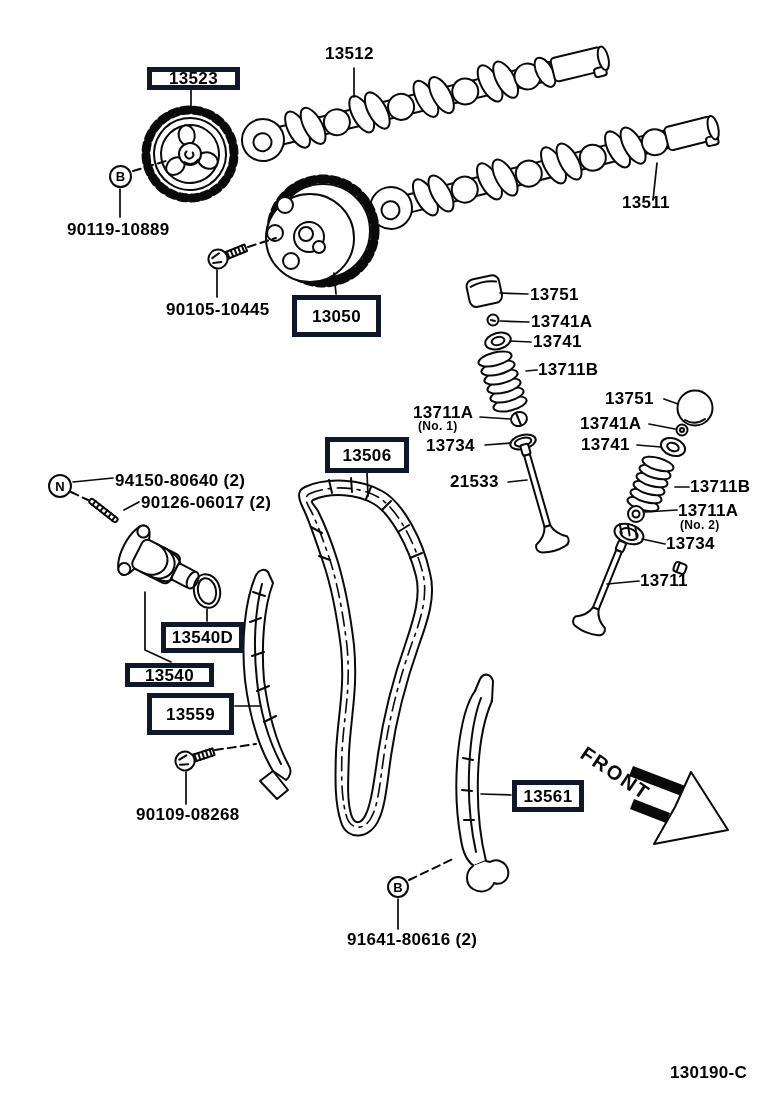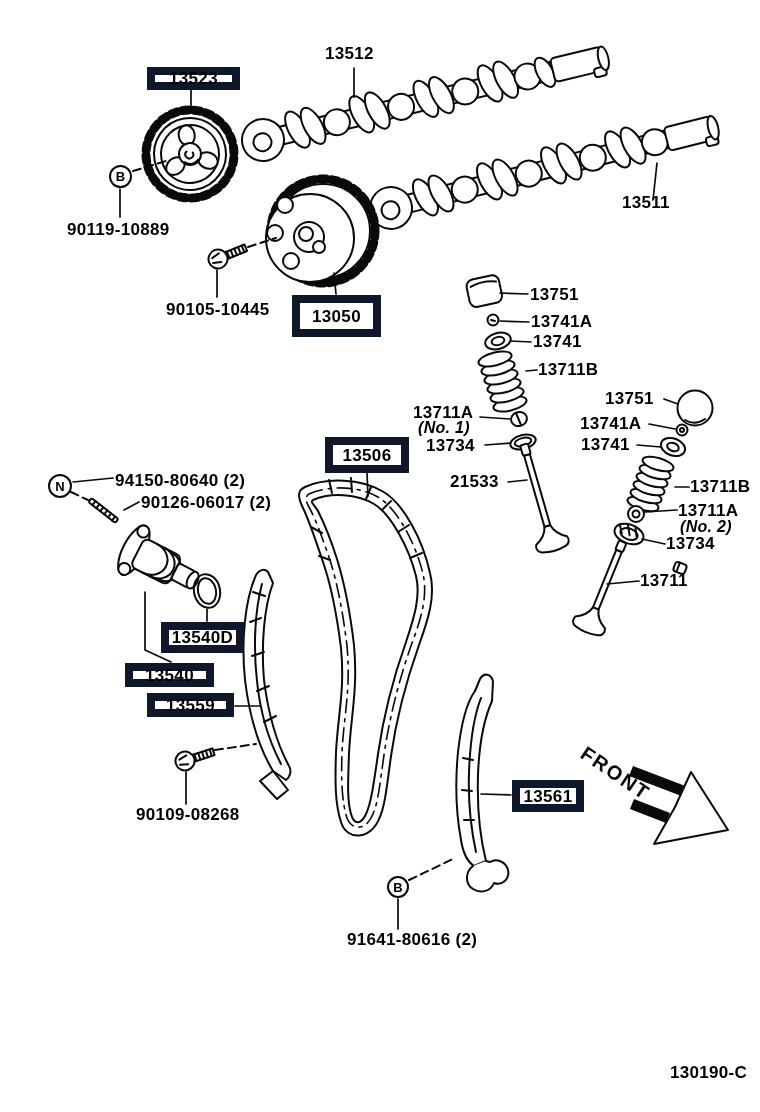--- a/index.html
+++ b/index.html
@@ -9,22 +9,22 @@
   svg path,svg rect,svg circle,svg ellipse,svg line{stroke:#0a0a0a;stroke-width:2;fill:none;
           stroke-linecap:round;stroke-linejoin:round;}
   svg .w{fill:#ffffff;}
   svg .k{fill:#0a0a0a;stroke:none;}
   svg .teeth{stroke-width:9;stroke-dasharray:6.5 5;fill:none;}
   svg .thin path{stroke-width:1.7;}
   svg .dash path{stroke-dasharray:8 5;stroke-width:2;}
   svg .cdash{stroke-dasharray:14 6 3 6;stroke-width:1.6;}
   .plabel{position:absolute;font-weight:bold;font-size:17px;line-height:1;color:#000;
           white-space:nowrap;letter-spacing:0.3px;}
-  .small{font-size:16px;font-style:italic;}
-  .boxed{border:8px solid #0f172a;display:flex;align-items:center;justify-content:center;
+  .small{font-size:12px;}
+  .boxed{border:5px solid #0f172a;display:flex;align-items:center;justify-content:center;
           box-sizing:border-box;background:transparent;}
   .cletter{position:absolute;box-sizing:border-box;border:2.5px solid #0a0a0a;border-radius:50%;
           font-weight:bold;font-size:13px;display:flex;align-items:center;justify-content:center;
           color:#000;background:#fff;}
   .front{position:absolute;font-weight:bold;font-size:20px;letter-spacing:2px;color:#0a0a0a;
           transform-origin:left top;white-space:nowrap;}
 </style>
 </head>
 <body>
 
@@ -301,21 +301,21 @@
 <div class="plabel" style="left:112px;top:494px">90126-06017 (2)</div>
 <div class="plabel" style="left:107px;top:806px">90109-08268</div>
 <div class="plabel" style="left:318px;top:931px">91641-80616 (2)</div>
 <div class="plabel" style="left:641px;top:1064px">130190-C</div>
 
 <div class="plabel boxed" style="left:118px;top:67px;width:93px;height:23px">13523</div>
 <div class="plabel boxed" style="left:263px;top:295px;width:89px;height:42px">13050</div>
 <div class="plabel boxed" style="left:296px;top:437px;width:84px;height:36px">13506</div>
 <div class="plabel boxed" style="left:132px;top:622px;width:83px;height:31px">13540D</div>
 <div class="plabel boxed" style="left:96px;top:663px;width:89px;height:24px">13540</div>
-<div class="plabel boxed" style="left:118px;top:693px;width:87px;height:24px">13559</div>
+<div class="plabel boxed" style="left:118px;top:693px;width:87px;height:42px">13559</div>
 <div class="plabel boxed" style="left:483px;top:780px;width:72px;height:32px">13561</div>
 
 <div class="cletter" style="left:80px;top:165px;width:23px;height:23px">B</div>
 <div class="cletter" style="left:19px;top:474px;width:24px;height:24px">N</div>
 <div class="cletter" style="left:358px;top:876px;width:22px;height:22px">B</div>
 
 <div class="front" style="left:560px;top:742px;transform:rotate(34deg)">FRONT</div>
 
 </div>
 

